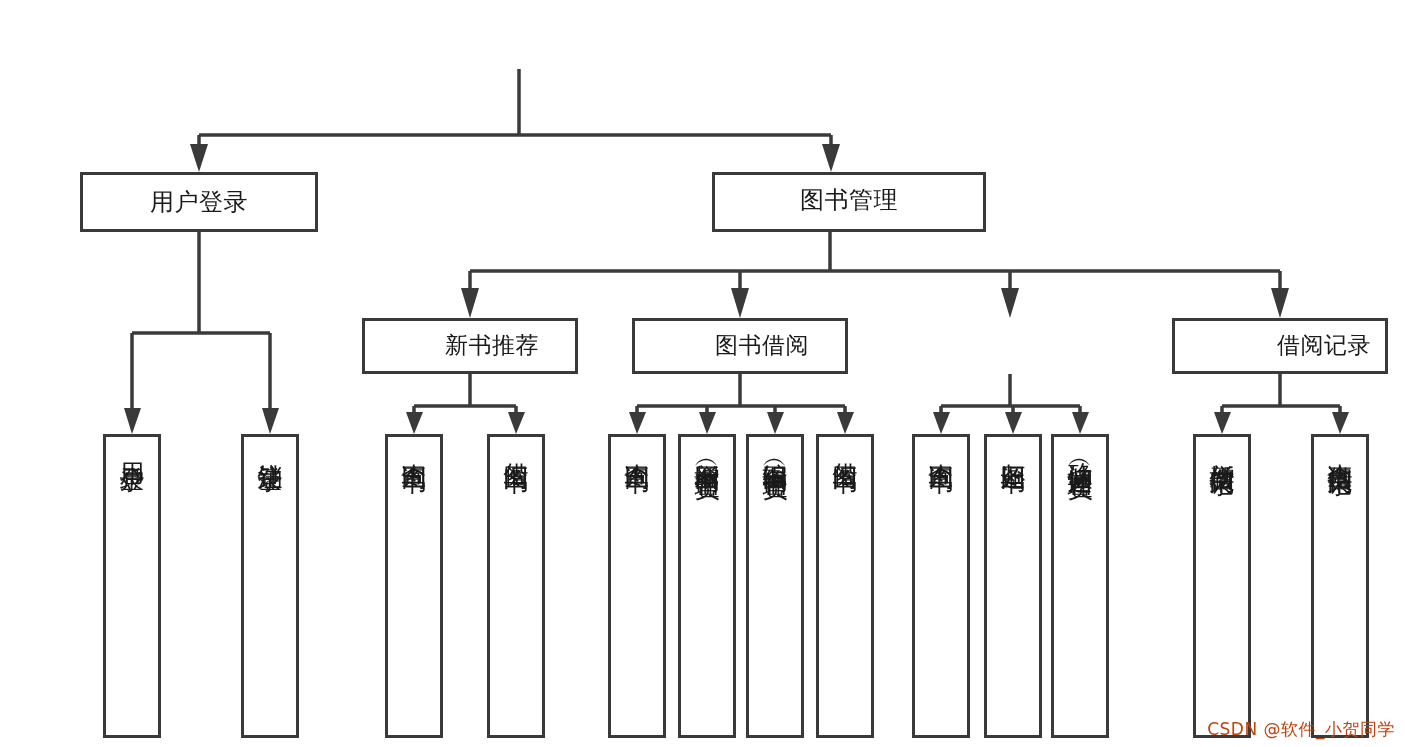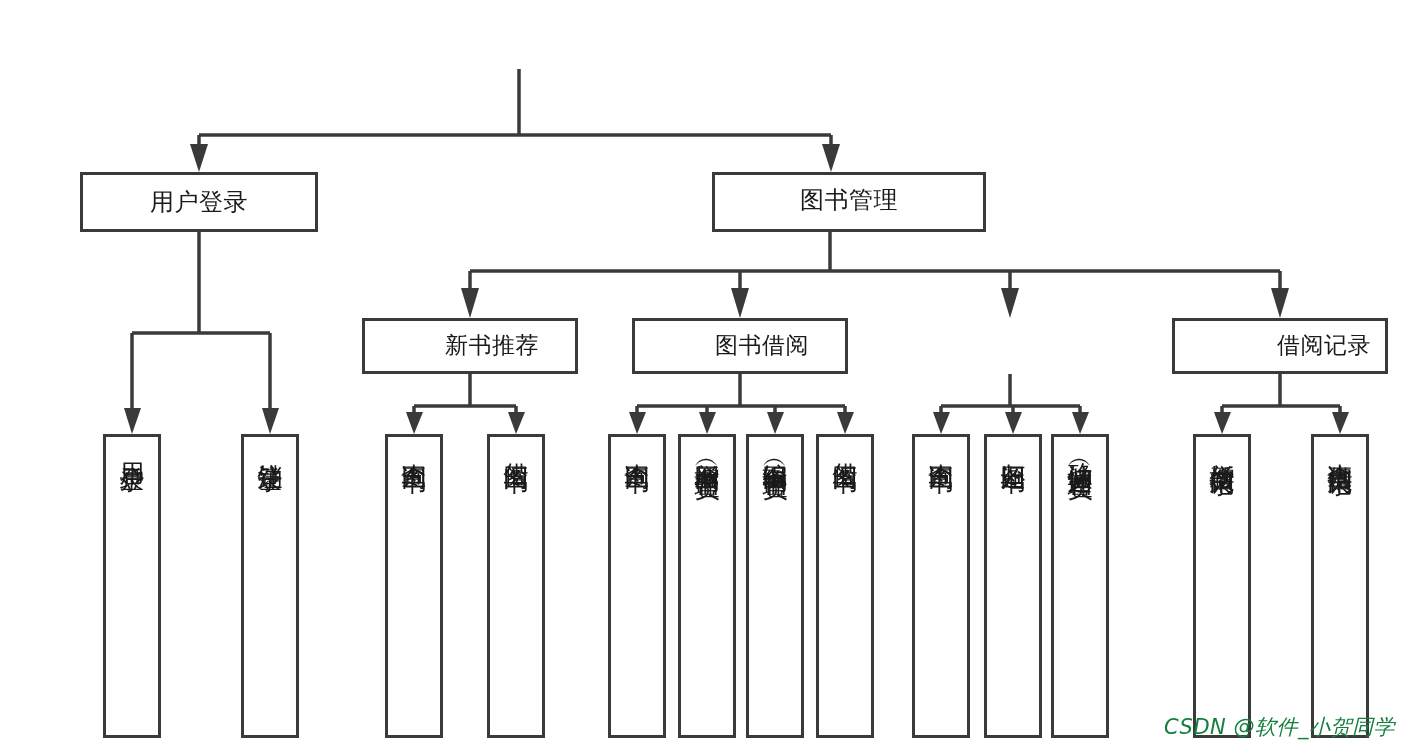--- a/index.html
+++ b/index.html
@@ -60,25 +60,24 @@
   }
   .node.root .label   { font-size: 25px; }
   .node.lvl1 .label   { font-size: 24px; }
   .node.lvl2 .label   { font-size: 23px; margin-left: 44px; }
   .node.leaf .label   { font-size: 25px; }
 
   .watermark {
     position: absolute;
     right: 10px;
     bottom: 6px;
-    font-size: 21px;
-    color: #15803d;
+    font-size: 17px;
+    color: #c2410c;
     letter-spacing: 0.5px;
     white-space: nowrap;
-    font-style: italic;
   }
 </style>
 </head>
 <body>
 
 <div id="canvas">
 
   <svg class="edges" viewBox="0 0 1405 747" xmlns="http://www.w3.org/2000/svg">
     <defs>
       <marker id="arrow" viewBox="0 0 12 12" refX="6" refY="10" markerWidth="9" markerHeight="9" orient="auto-start-reverse">

